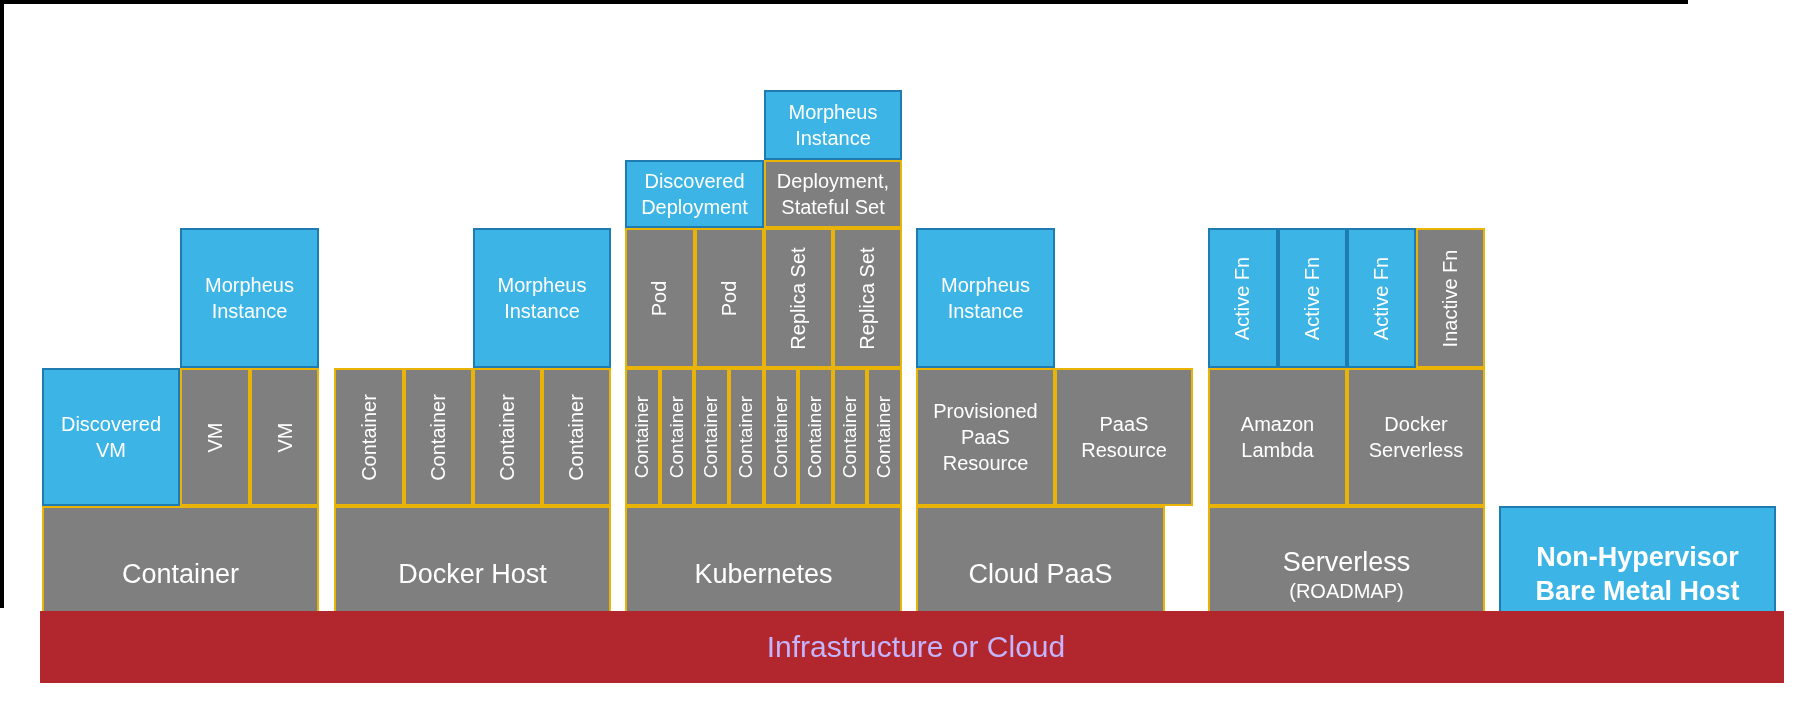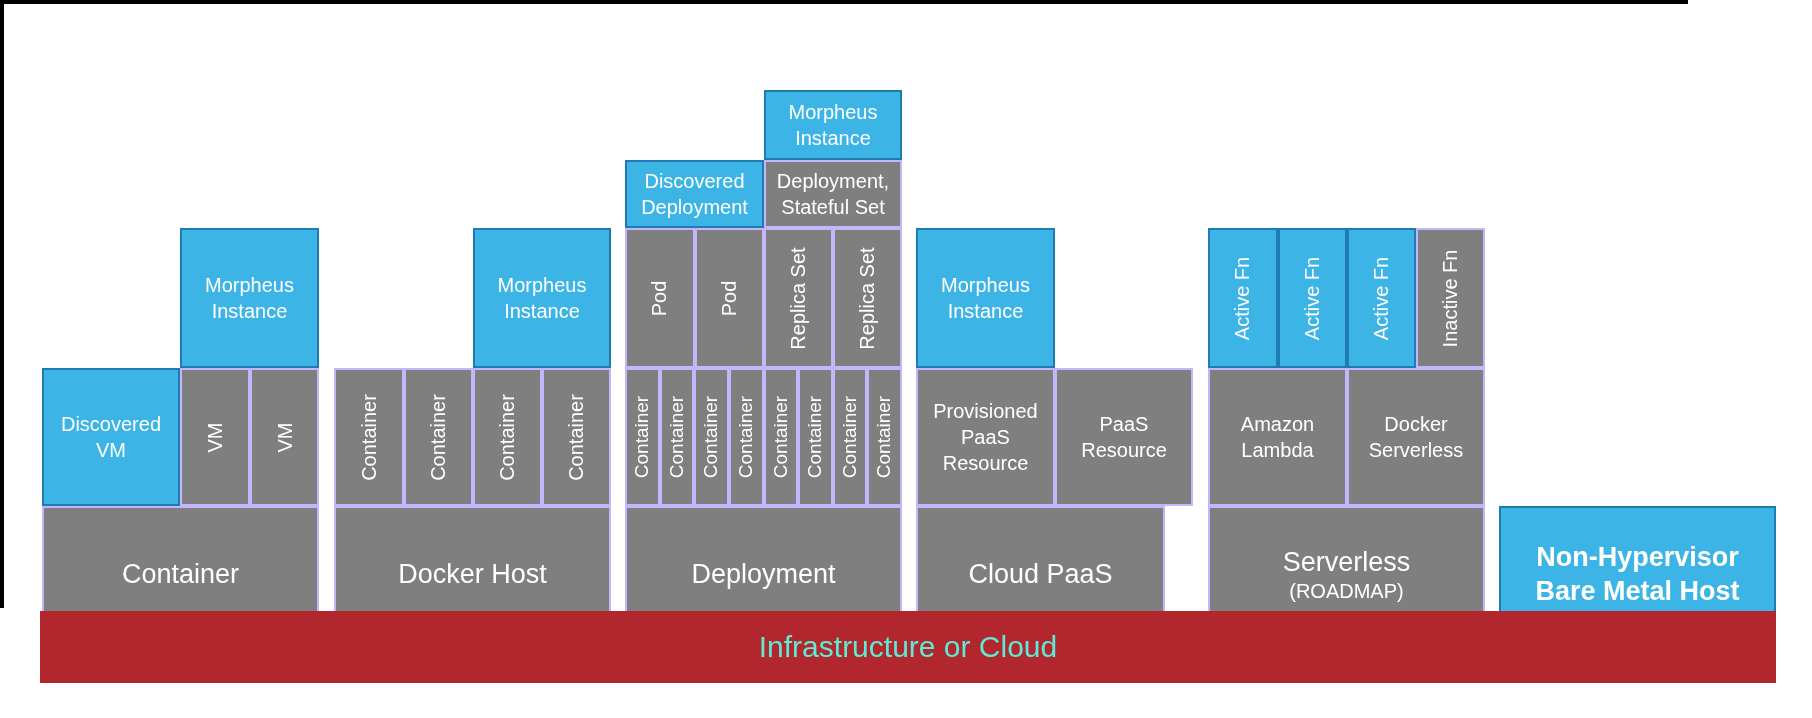--- a/index.html
+++ b/index.html
@@ -15,34 +15,35 @@
   .box {
     position: absolute;
     box-sizing: border-box;
     display: flex;
     align-items: center;
     justify-content: center;
     text-align: center;
     color: #ffffff;
     margin-top: 44px;
   }
-  .gray { background: #7F7F7F; border: 2px solid #c4b5fd; }
+  .gray { background: #7F7F7F; border: 2px solid #eab308; }
   .blue { background: #3CB4E5; border: 2px solid #1E7CB0; }
   .small-label { font-size: 20px; line-height: 1.3; }
   .base-label { font-size: 27px; line-height: 1.25; }
   .vtext > span { transform: rotate(-90deg); white-space: nowrap; font-size: 20px; }
   .vtext-sm > span { font-size: 19px; }
   .redbar {
     position: absolute;
     background: #B2272E;
     display: flex;
     align-items: center;
     justify-content: center;
-    color: #5eead4;
+    color: #c4b5fd;
     font-size: 30px;
+    padding-left: 8px;
   }
   .wrap110 { display: inline-block; max-width: 112px; }
   .wrap120 { display: inline-block; max-width: 122px; }
   .wrap130 { display: inline-block; max-width: 132px; }
   .wrap95  { display: inline-block; max-width: 100px; }
   .wrap230 { display: inline-block; max-width: 232px; font-weight: bold; }
   .roadmap { font-size: 20px; line-height: 1.2; }
 </style>
 </head>
 <body>
@@ -81,21 +82,21 @@
     <span>Container</span>
   </div>
   <div class="box gray vtext" style="left:542px;top:324px;width:69px;height:138px">
     <span>Container</span>
   </div>
   <div class="box blue small-label" style="left:473px;top:184px;width:138px;height:140px">
     <span class="wrap120">Morpheus Instance</span>
   </div>
 
   <div class="box gray base-label" style="left:625px;top:462px;width:277px;height:137px">
-    <span>Deployment</span>
+    <span>Kubernetes</span>
   </div>
   <div class="box gray vtext vtext-sm" style="left:625px;top:324px;width:35px;height:138px">
     <span>Container</span>
   </div>
   <div class="box gray vtext vtext-sm" style="left:660px;top:324px;width:34px;height:138px">
     <span>Container</span>
   </div>
   <div class="box gray vtext vtext-sm" style="left:694px;top:324px;width:35px;height:138px">
     <span>Container</span>
   </div>

